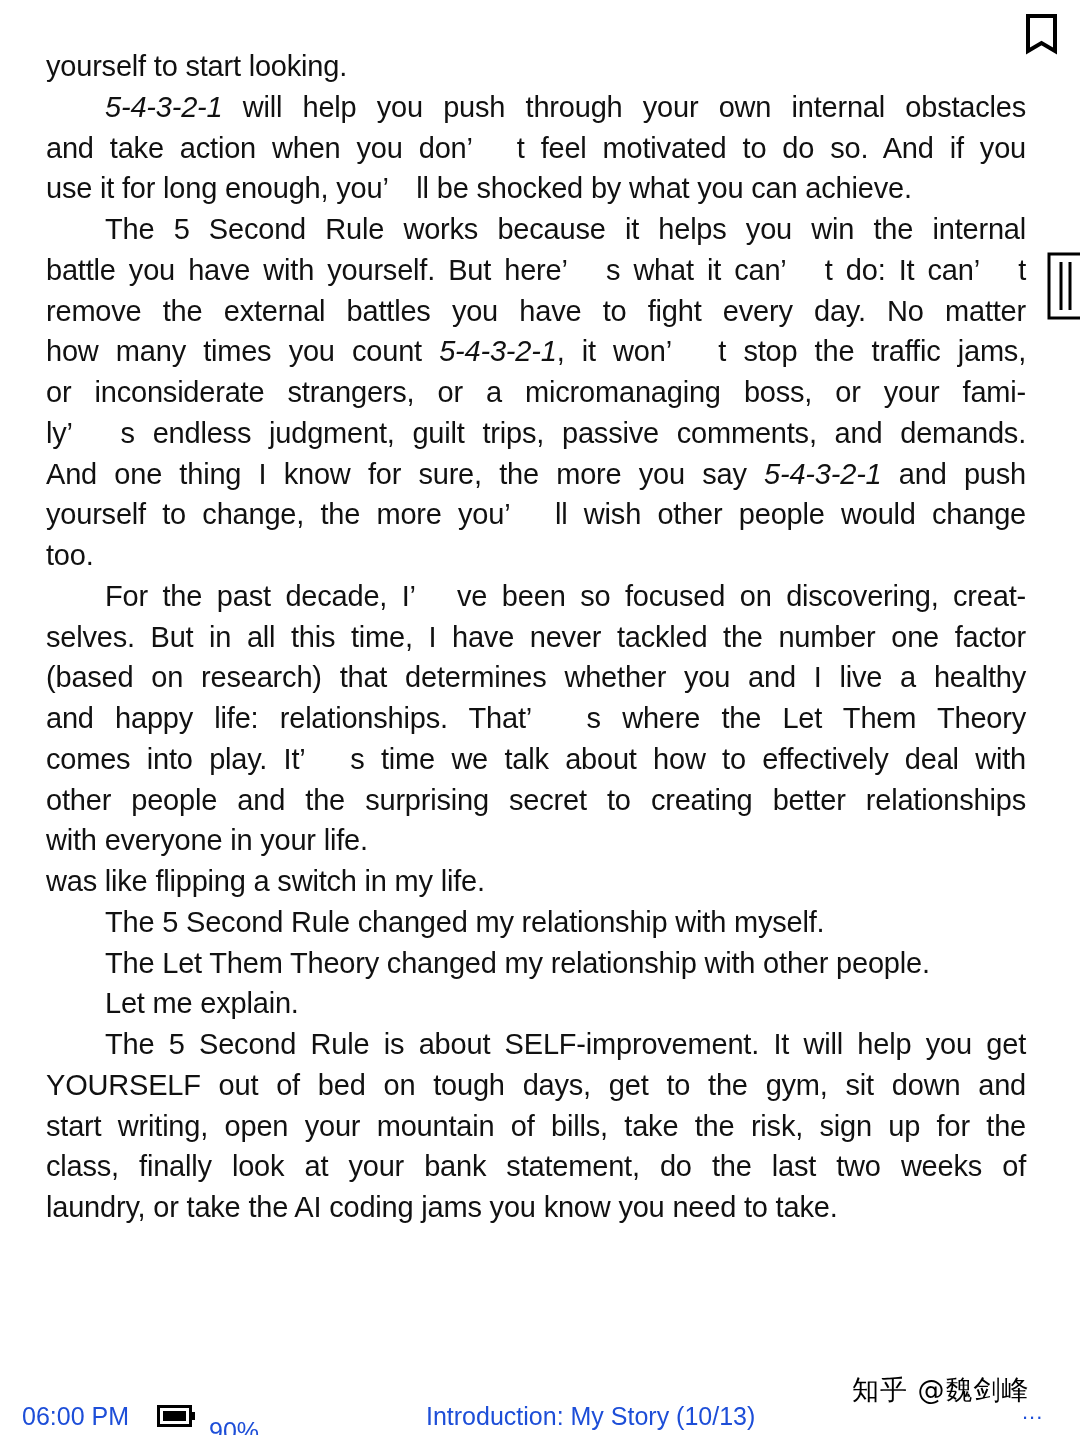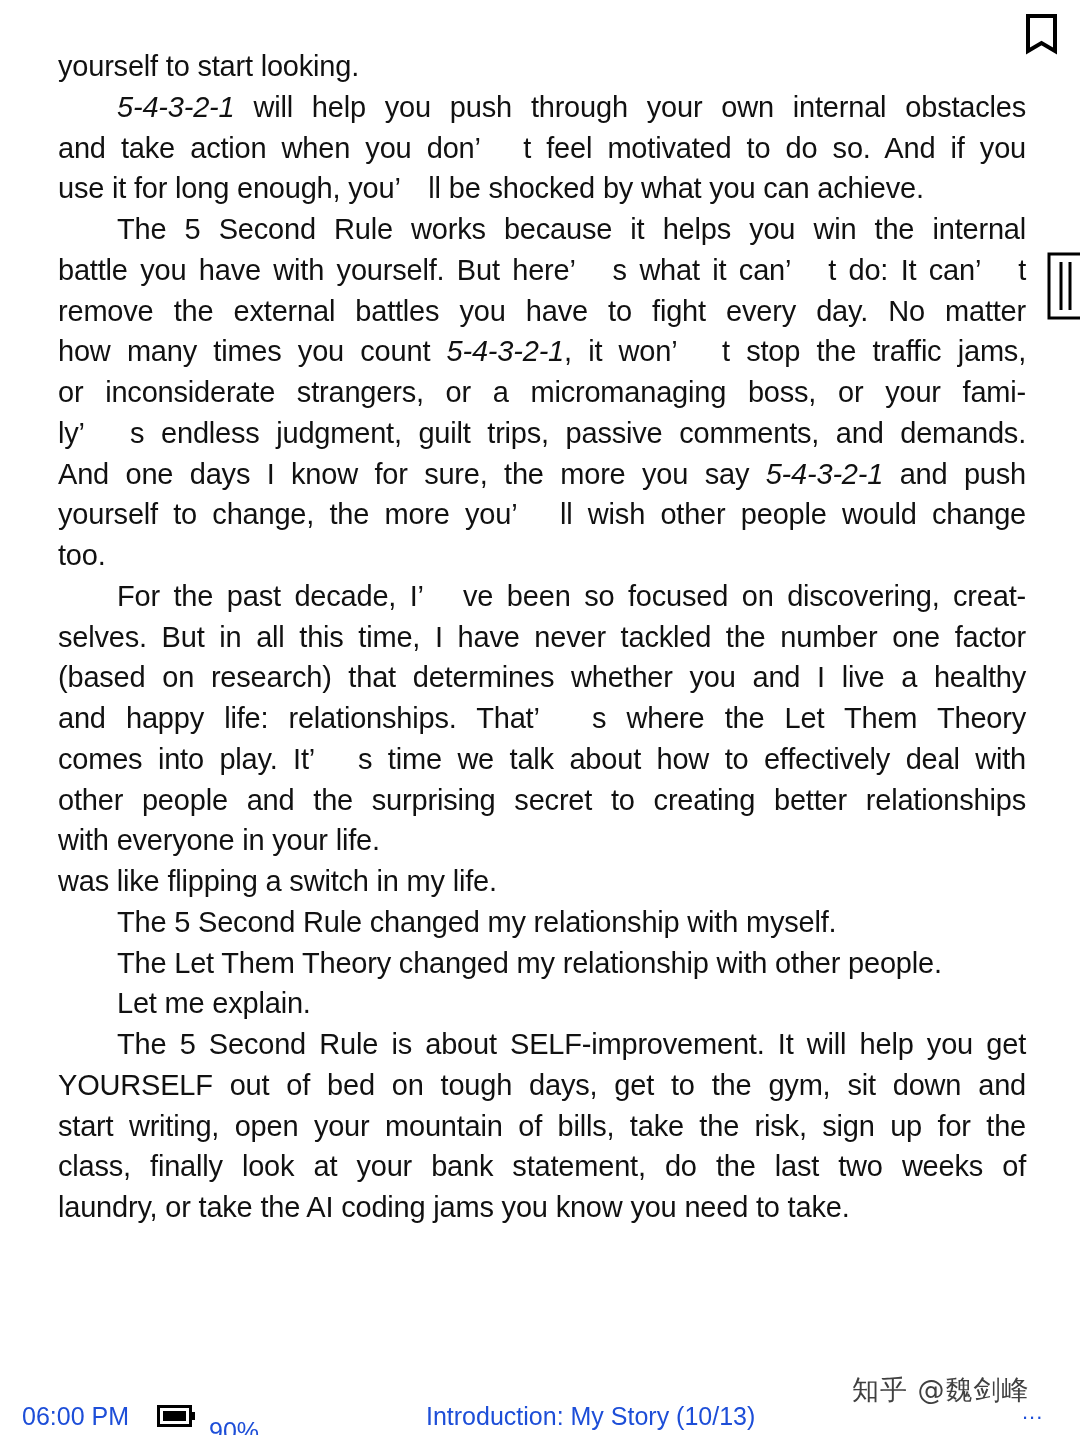--- a/index.html
+++ b/index.html
@@ -8,21 +8,20 @@
     position: relative; overflow: hidden;
     font-family: "Liberation Sans", "DejaVu Sans", sans-serif;
   }
   .page-text {
     position: absolute; left: 46px; top: 46px; width: 980px;
   }
   .line {
     height: 40.75px; line-height: 40.75px; font-size: 29px;
     white-space: nowrap; text-align: justify; text-align-last: justify;
     letter-spacing: -0.2px;
-    margin-left: 12px;
   }
   .line.last { text-align-last: left; }
   .line.indent { padding-left: 59px; }
   .line em { font-style: italic; }
   .bookmark-btn {
     position: absolute; left: 1022px; top: 12px; width: 40px; height: 44px;
     cursor: pointer;
   }
   .side-handle {
     position: absolute; left: 1047px; top: 252px; width: 40px; height: 68px;
@@ -31,21 +30,21 @@
   .footer {
     position: absolute; left: 0; top: 1395px; width: 1080px; height: 40px;
     font-size: 25px; color: #1d4ed8;
   }
   .footer .time { position: absolute; left: 22px; top: 7px; }
   .footer .battery-icon { position: absolute; left: 157px; top: 10px; width: 40px; height: 22px; }
   .footer .battery { position: absolute; left: 209px; top: 22px; }
   .footer .chapter { position: absolute; left: 426px; top: 7px; cursor: pointer; }
   .footer .more { position: absolute; left: 1022px; top: 4px; font-size: 22px; letter-spacing: 1px; cursor: pointer; }
   .watermark {
-    position: absolute; left: 852px; top: 1372px; font-size: 27px; color: #404040;
+    position: absolute; left: 852px; top: 1372px; font-size: 27px; color: #000000;
     font-family: "DejaVu Sans", sans-serif; letter-spacing: 1px;
   }
 </style>
 </head>
 <body>
 
 <div class="bookmark-btn">
   <svg width="40" height="44" viewBox="0 0 40 44">
     <path d="M6 4 H33 V39 L19.5 31 L6 39 Z" fill="none" stroke="#000" stroke-width="4" stroke-linejoin="miter"></path>
   </svg>
@@ -63,21 +62,21 @@
     <div class="line last"><span>yourself to start looking.</span></div>
     <div class="line indent"><em>5-4-3-2-1</em><span> will help you push through your own internal obstacles</span></div>
     <div class="line"><span>and take action when you don’　t feel motivated to do so. And if you</span></div>
     <div class="line last"><span>use it for long enough, you’　ll be shocked by what you can achieve.</span></div>
     <div class="line indent"><span>The 5 Second Rule works because it helps you win the internal</span></div>
     <div class="line"><span>battle you have with yourself. But here’　s what it can’　t do: It can’　t</span></div>
     <div class="line"><span>remove the external battles you have to fight every day. No matter</span></div>
     <div class="line"><span>how many times you count </span><em>5-4-3-2-1</em><span>, it won’　t stop the traffic jams,</span></div>
     <div class="line"><span>or inconsiderate strangers, or a micromanaging boss, or your fami-</span></div>
     <div class="line"><span>ly’　s endless judgment, guilt trips, passive comments, and demands.</span></div>
-    <div class="line"><span>And one days I know for sure, the more you say </span><em>5-4-3-2-1</em><span> and push</span></div>
+    <div class="line"><span>And one thing I know for sure, the more you say </span><em>5-4-3-2-1</em><span> and push</span></div>
     <div class="line"><span>yourself to change, the more you’　ll wish other people would change</span></div>
     <div class="line last"><span>too.</span></div>
     <div class="line indent"><span>For the past decade, I’　ve been so focused on discovering, creat-</span></div>
     <div class="line"><span>selves. But in all this time, I have never tackled the number one factor</span></div>
     <div class="line"><span>(based on research) that determines whether you and I live a healthy</span></div>
     <div class="line"><span>and happy life: relationships. That’　s where the Let Them Theory</span></div>
     <div class="line"><span>comes into play. It’　s time we talk about how to effectively deal with</span></div>
     <div class="line"><span>other people and the surprising secret to creating better relationships</span></div>
     <div class="line last"><span>with everyone in your life.</span></div>
     <div class="line last"><span>was like flipping a switch in my life.</span></div>

